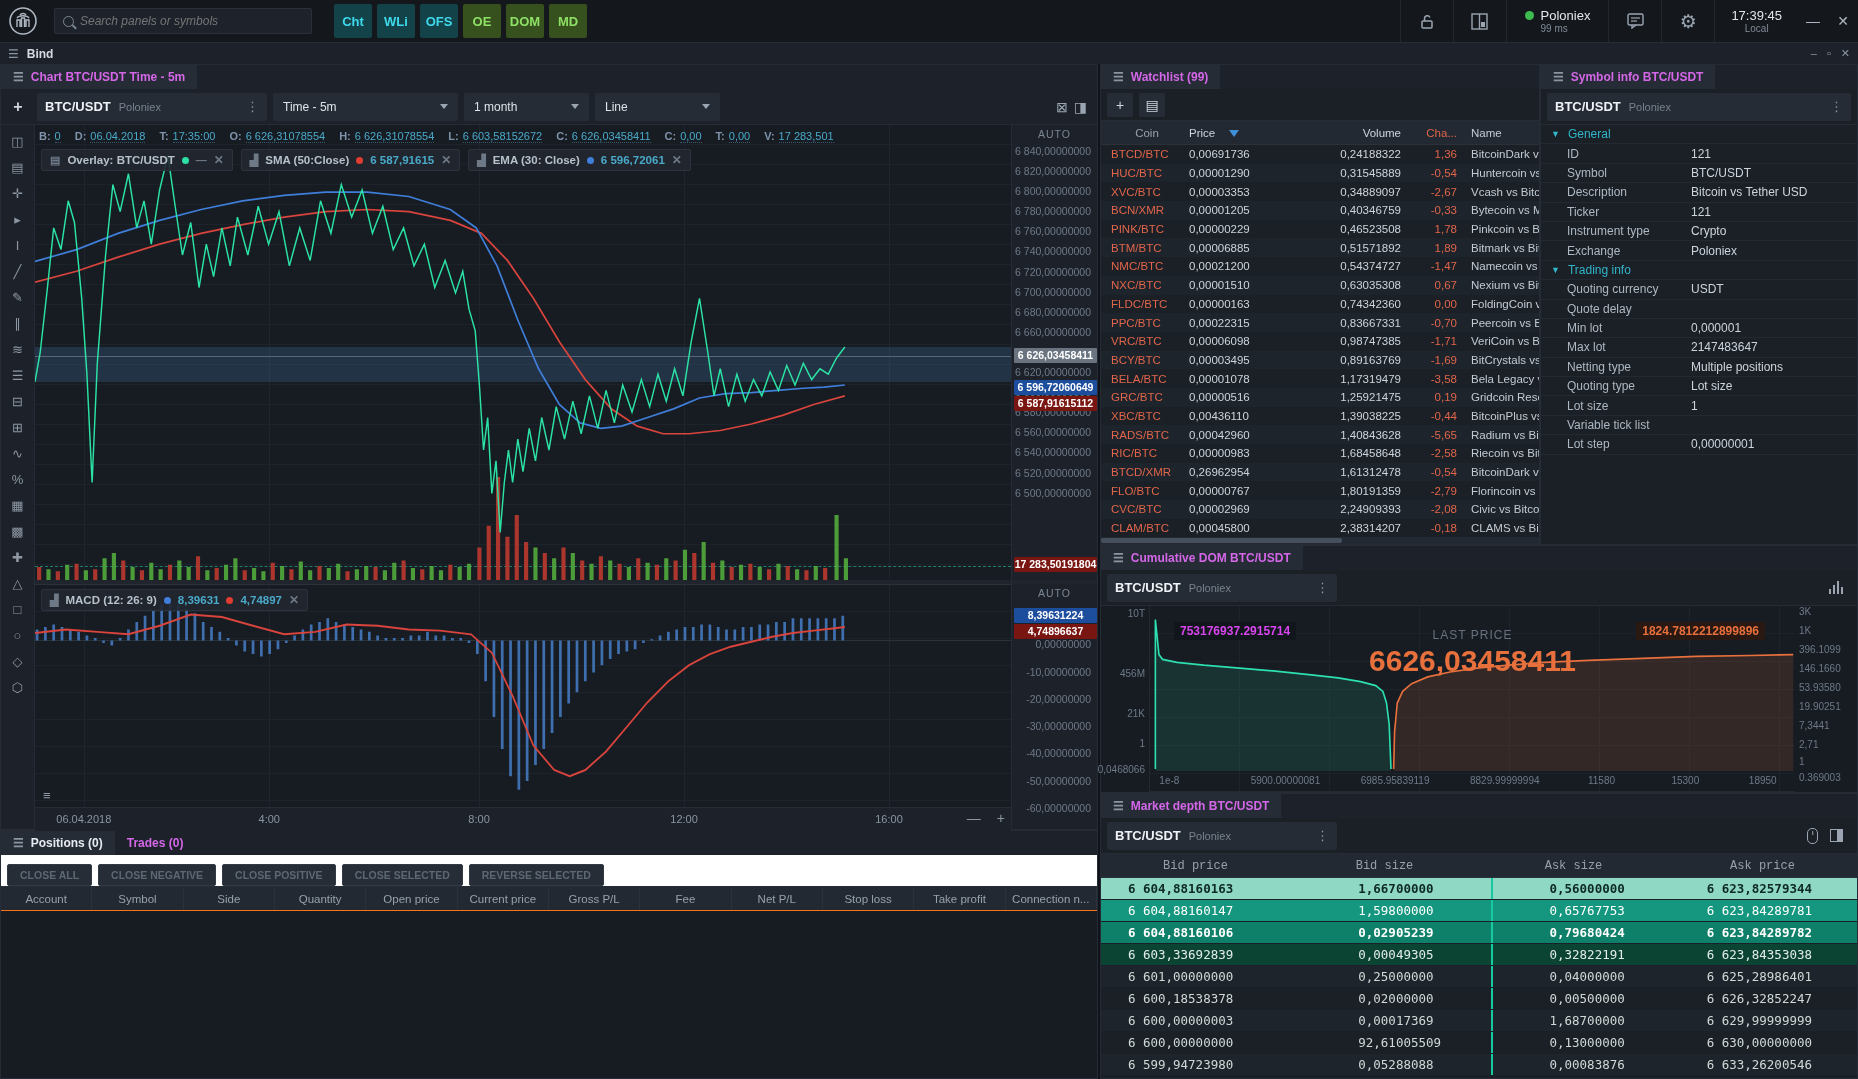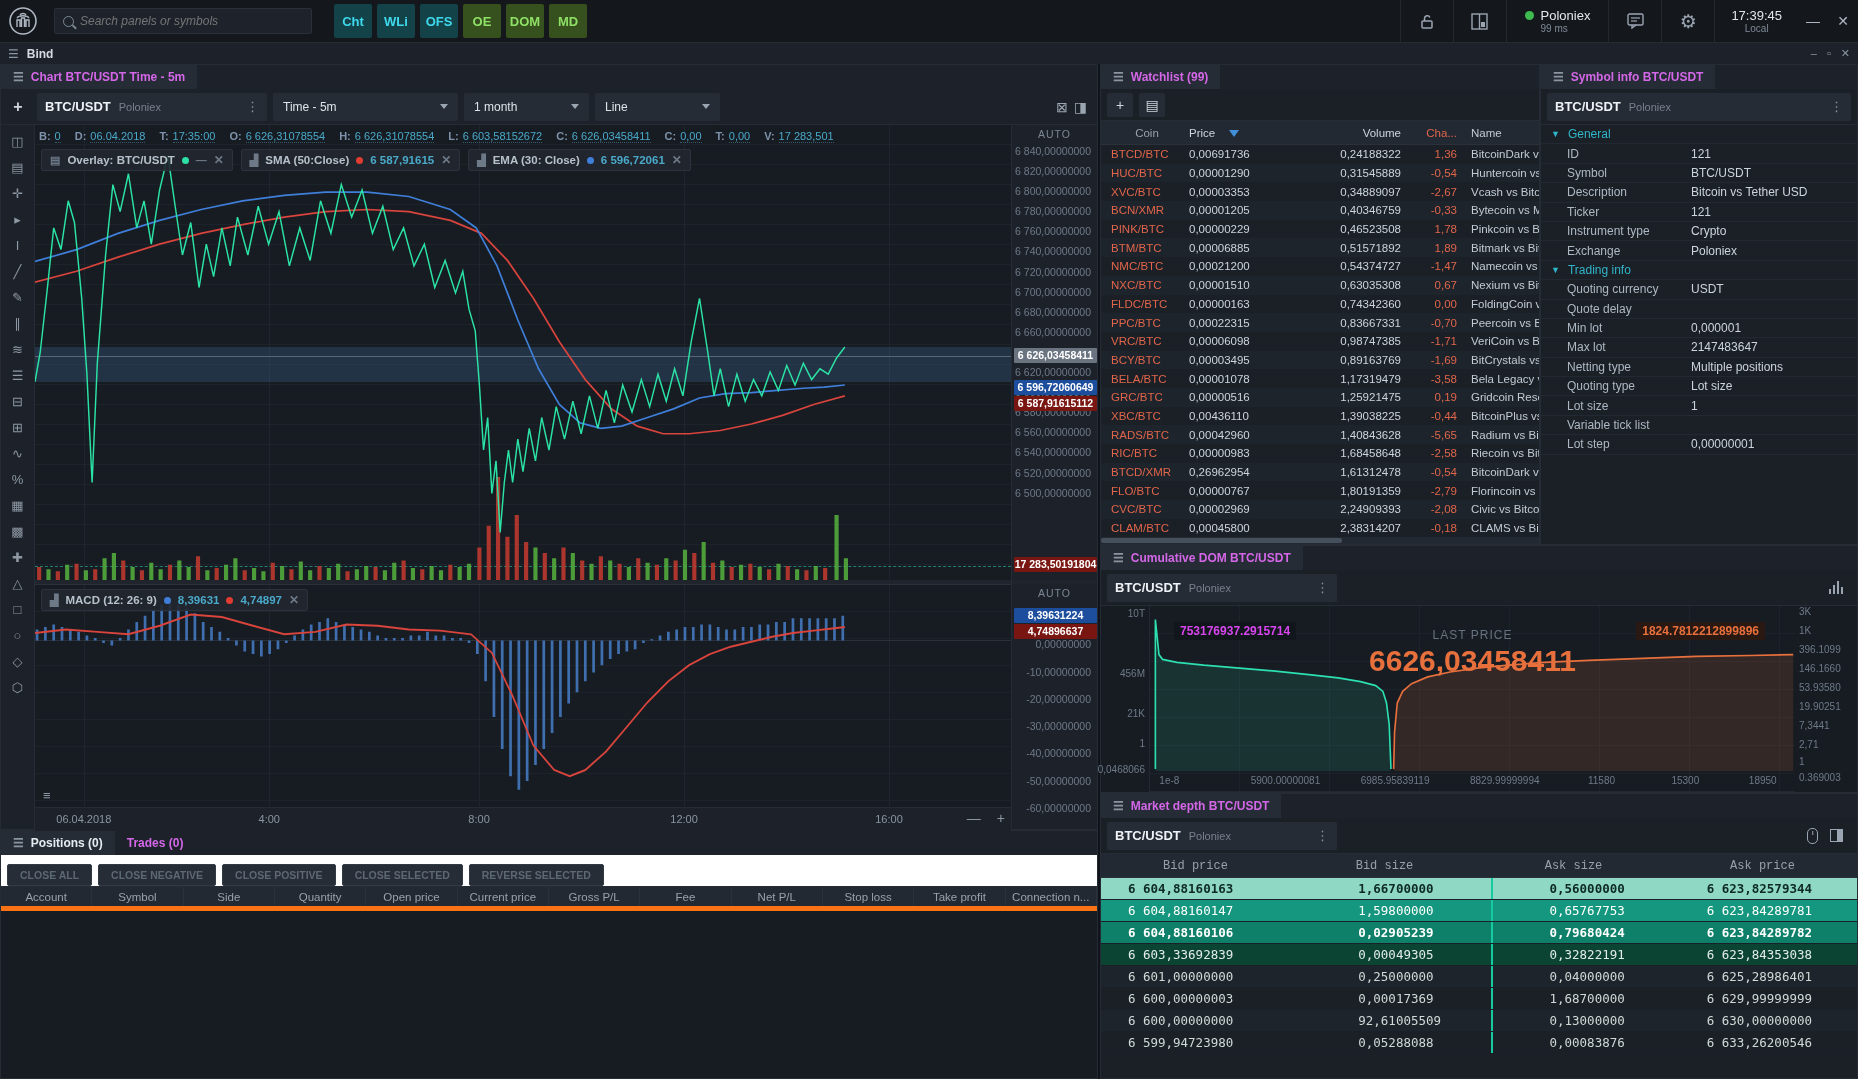--- a/index.html
+++ b/index.html
@@ -133,21 +133,21 @@
   .b-vol  { background:#7a1612; top:432px; }
   .b-m-blue { background:#1d4e9e; top:24px; }
   .b-m-red  { background:#7a1612; top:40px; }
 
   
   .positions-panel { flex:1; }
   .pos-actions { height:32px; display:flex; align-items:flex-end; gap:6px; padding:0 6px;
     background:#ffffff; border-bottom:1px solid #262c35; flex:none; }
   .pos-btn { height:22px; padding:0 12px; background:#272d36; border:1px solid #323a45; border-radius:2px;
     color:#5d6875; font-size:10.5px; font-weight:bold; display:flex; align-items:center; cursor:pointer; }
-  .pos-cols { height:24px; display:flex; background:#232932; border-bottom:5px solid #f97316;
+  .pos-cols { height:24px; display:flex; background:#232932; border-bottom:1px solid #f97316;
     color:#97a1ac; font-size:11.5px; flex:none; }
   .pos-col { flex:1; display:flex; align-items:center; justify-content:center; border-right:1px solid #2a313b;
     white-space:nowrap; overflow:hidden; }
   .pos-body { flex:1; background:#171c23; }
 
   
   .right-top { height:481px; display:flex; flex:none; }
   .watchlist { width:440px; flex:none; }
   .wl-toolbar { height:32px; display:flex; align-items:center; gap:6px; padding:0 6px; background:#1b2027;
     border-bottom:1px solid #262c35; flex:none; }
@@ -970,20 +970,26 @@
             <span class="dp-cell dp-asksize">0,32822191</span>
             <span class="dp-cell dp-askprice">6 623,84353038</span>
           </div>
             <div class="dp-row">
             <span class="dp-cell dp-bidprice">6 601,00000000</span>
             <span class="dp-cell dp-bidsize">0,25000000</span>
             <span class="dp-cell dp-asksize">0,04000000</span>
             <span class="dp-cell dp-askprice">6 625,28986401</span>
           </div>
             <div class="dp-row">
+            <span class="dp-cell dp-bidprice">6 600,18538378</span>
+            <span class="dp-cell dp-bidsize">0,02000000</span>
+            <span class="dp-cell dp-asksize">0,00500000</span>
+            <span class="dp-cell dp-askprice">6 626,32852247</span>
+          </div>
+            <div class="dp-row">
             <span class="dp-cell dp-bidprice">6 600,00000003</span>
             <span class="dp-cell dp-bidsize">0,00017369</span>
             <span class="dp-cell dp-asksize">1,68700000</span>
             <span class="dp-cell dp-askprice">6 629,99999999</span>
           </div>
             <div class="dp-row">
             <span class="dp-cell dp-bidprice">6 600,00000000</span>
             <span class="dp-cell dp-bidsize">92,61005509</span>
             <span class="dp-cell dp-asksize">0,13000000</span>
             <span class="dp-cell dp-askprice">6 630,00000000</span>

